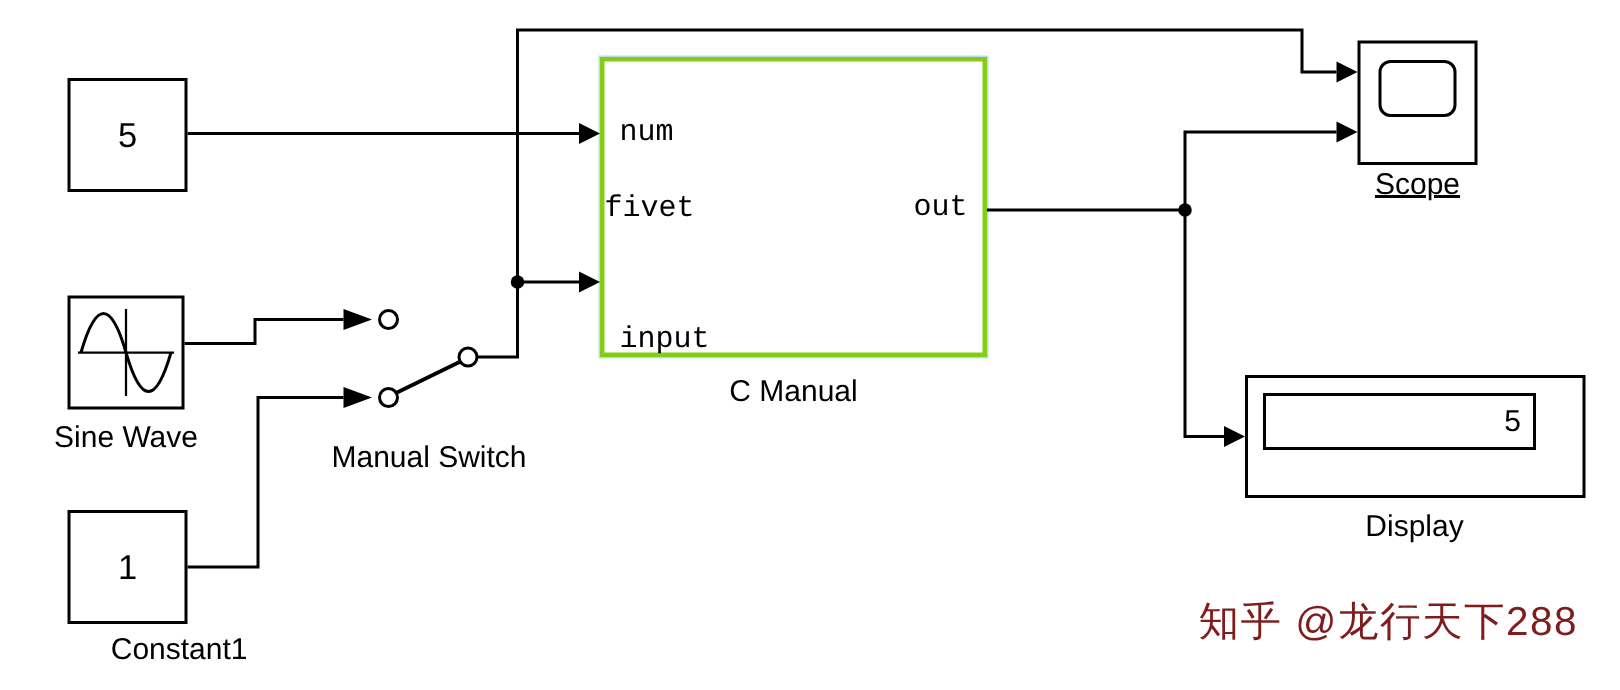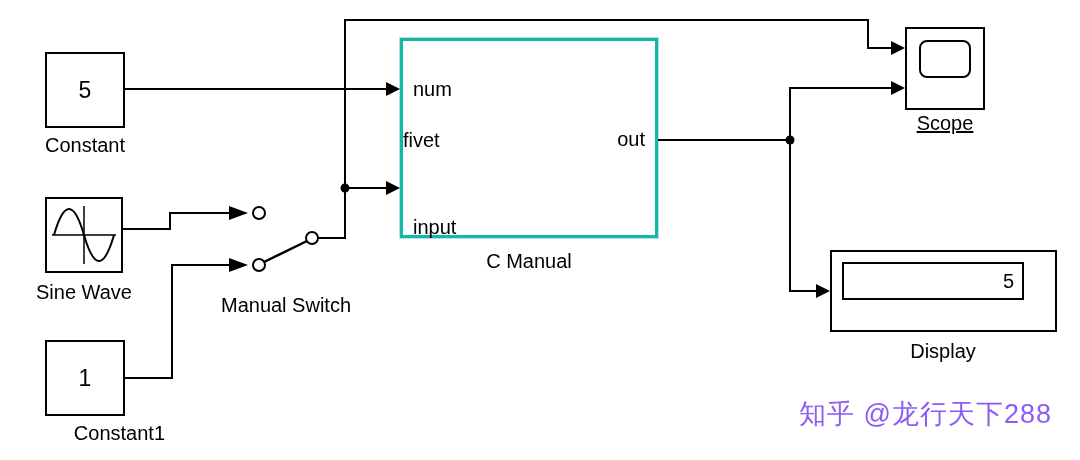--- a/index.html
+++ b/index.html
@@ -4,51 +4,50 @@
 <style>
   * { margin:0; padding:0; box-sizing:border-box; }
   html,body { background:#fff; }
   body { font-family:"Liberation Sans", sans-serif; color:#000; }
   .canvas { position:relative; width:1080px; height:460px; background:#fff; overflow:hidden; }
 
   .simblock { position:absolute; background:#fff; border:2px solid #000; }
   .valtext { width:100%; height:100%; display:flex; align-items:center; justify-content:center; font-size:23px; }
   .blklabel { position:absolute; font-size:20px; text-align:center; line-height:22px; }
 
-  .ccaller { border:3px solid #14b8a6; box-shadow:0 0 0 1px #b9dcf0; }
+  .ccaller { border:3px solid #84cc16; box-shadow:0 0 0 1px #b9dcf0;font-family:Liberation Mono, monospace; }
   .portlabel { position:absolute; font-size:20px; line-height:20px; }
   .fn-center { left:0; width:100%; text-align:left; }
 
   .scope-screen { position:absolute; left:12px; top:11px; width:52px; height:38px;
                   border:2px solid #000; border-radius:8px; background:#fff; }
   .display-field { position:absolute; left:10px; top:10px; width:182px; height:38px;
                    border:2px solid #000; background:#fff; }
   .display-val { display:block; text-align:right; font-size:20px; line-height:34px; padding-right:8px; }
 
   .wires { position:absolute; left:0; top:0; }
   .wire { fill:none; stroke:#000; stroke-width:2; }
   .lever { fill:none; stroke:#000; stroke-width:2.5; }
   .arrow { fill:#000; stroke:none; }
   .portcircle { fill:#fff; stroke:#000; stroke-width:2; }
   .junction { fill:#000; stroke:none; }
   .axis { stroke:#000; stroke-width:1.5; fill:none; }
   .sine { stroke:#000; stroke-width:2; fill:none; }
 
-  .watermark { position:absolute; right:28px; top:396px; font-size:27px; color:#8b5cf6;
+  .watermark { position:absolute; right:28px; top:396px; font-size:27px; color:#7f1d1d;
                letter-spacing:1px; white-space:nowrap; }
 </style>
 </head>
 <body>
 
 <div class="canvas">
 
   <div class="simblock" style="left:45px; top:52px; width:80px; height:76px;">
     <span class="valtext">5</span>
   </div>
-  <div class="blklabel" style="left:5px; top:134px; width:160px;">Constant</div>
 
   <div class="simblock" style="left:45px; top:197px; width:78px; height:76px;">
     <svg width="74" height="72" viewBox="0 0 74 72">
       <line class="axis" x1="5" y1="36" x2="69" y2="36"></line>
       <line class="axis" x1="37" y1="7" x2="37" y2="65"></line>
       <path class="sine" d="M 7,36 Q 22,-16 37,36 Q 52,88 67,36"></path>
     </svg>
   </div>
   <div class="blklabel" style="left:4px; top:281px; width:160px;">Sine Wave</div>
 

